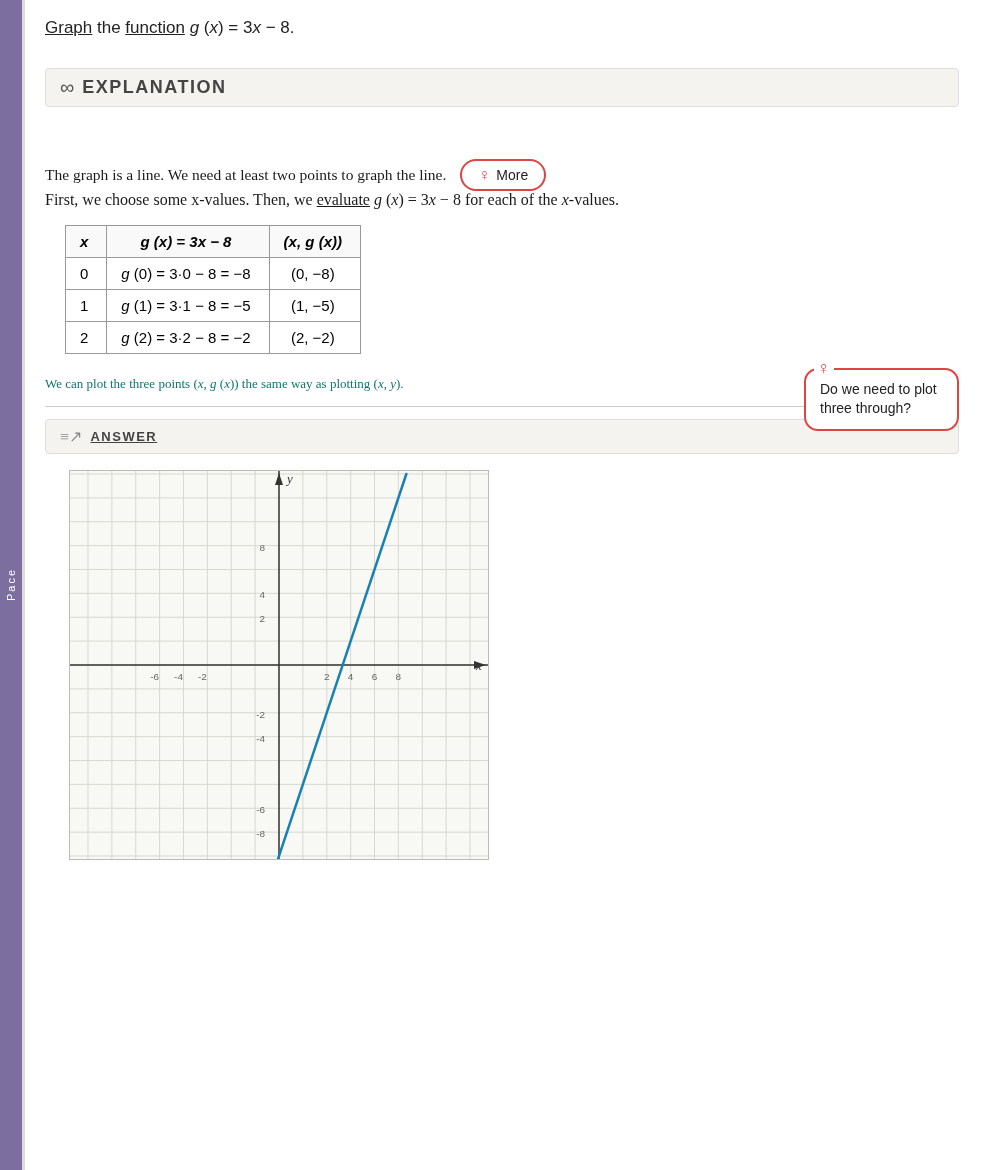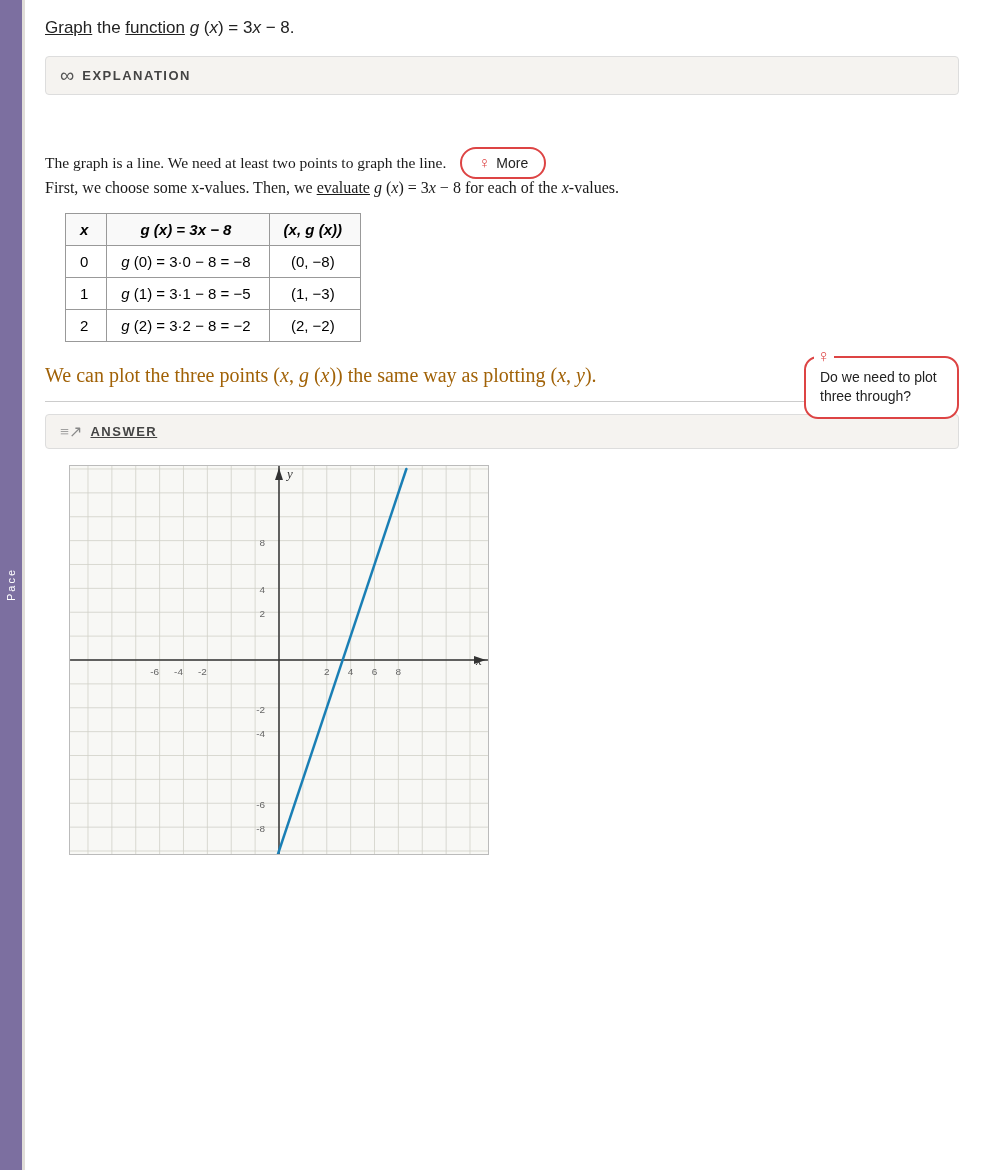--- a/index.html
+++ b/index.html
@@ -29,21 +29,21 @@
     .main-content {
       flex: 1;
       background: #fff;
       padding: 18px 28px 28px 20px;
       position: relative;
       border-left: 3px solid #e0ddd8;
     }
     .page-title-line {
       font-size: 17px;
       font-family: Arial, sans-serif;
-      margin-bottom: 18px;
+      margin-bottom: 30px;
       color: #222;
     }
     .page-title-line .underline {
       text-decoration: underline;
     }
     .explanation-bar {
       display: flex;
       align-items: center;
       background: #f5f3f0;
       border: 1px solid #ddd;
@@ -52,21 +52,21 @@
       margin-bottom: 16px;
       gap: 8px;
     }
     .infinity-icon {
       font-size: 20px;
       color: #555;
       font-family: Arial, sans-serif;
     }
     .explanation-label {
       font-family: Arial, sans-serif;
-      font-size: 13px;
+      font-size: 18px;
       font-weight: bold;
       color: #444;
       letter-spacing: 1.5px;
     }
     .explanation-section {
       font-size: 15.5px;
       line-height: 1.65;
       color: #1a1a1a;
       margin-bottom: 10px;
     }
@@ -131,22 +131,22 @@
       min-width: 32px;
     }
     .can-plot-section {
       display: flex;
       align-items: flex-start;
       gap: 10px;
       margin-bottom: 14px;
       position: relative;
     }
     .can-plot-text {
-      font-size: 20px;
-      color: #a16207;
+      font-size: 13px;
+      color: #0f766e;
     }
     .drawing-line {
       font-size: 15.5px;
       color: #1a1a1a;
       margin-bottom: 18px;
     }
     .answer-bar {
       display: flex;
       align-items: center;
       background: #f5f3f0;
@@ -260,21 +260,21 @@
       </thead>
       <tbody>
         <tr>
           <td>0</td>
           <td><em>g</em> (0) = 3·0 − 8 = −8</td>
           <td>(0, −8)</td>
         </tr>
         <tr>
           <td>1</td>
           <td><em>g</em> (1) = 3·1 − 8 = −5</td>
-          <td>(1, −3)</td>
+          <td>(1, −5)</td>
         </tr>
         <tr>
           <td>2</td>
           <td><em>g</em> (2) = 3·2 − 8 = −2</td>
           <td>(2, −2)</td>
         </tr>
       </tbody>
     </table>
   </div>
 

